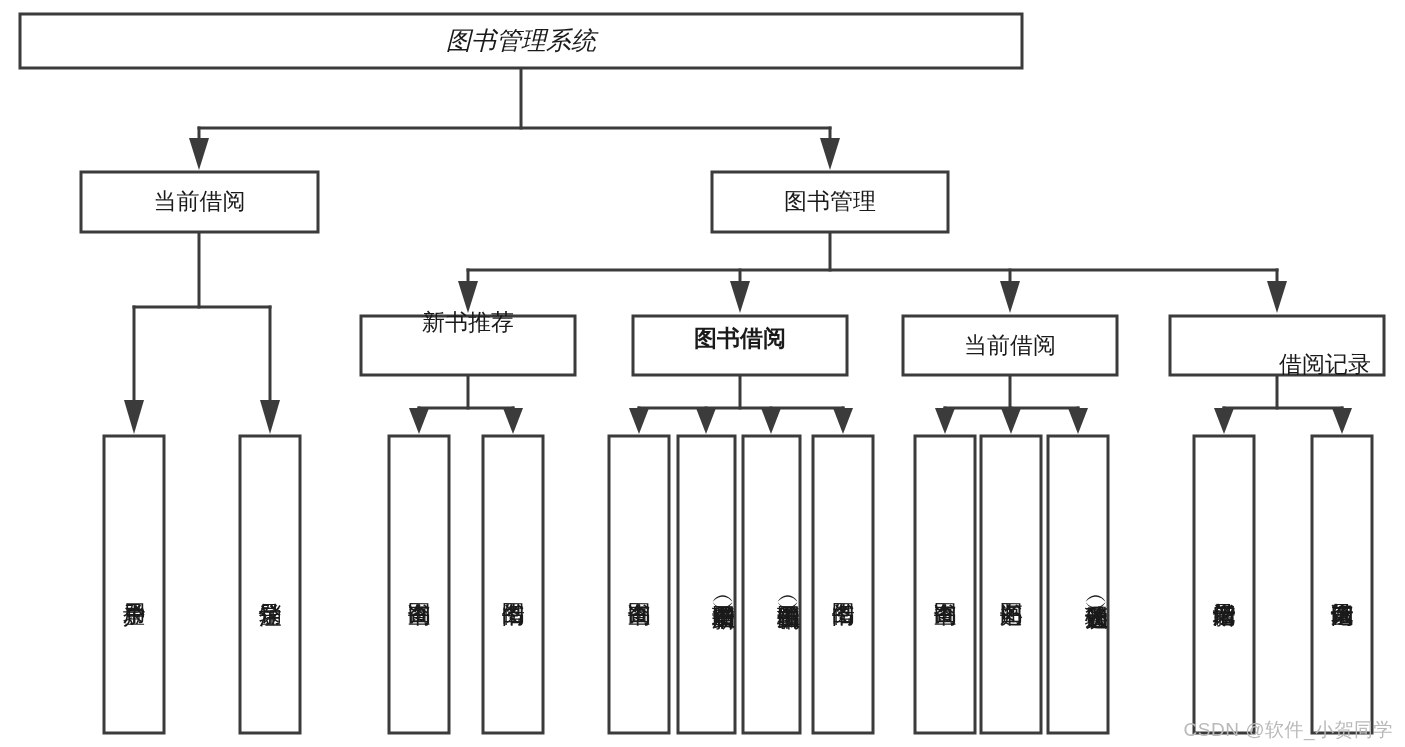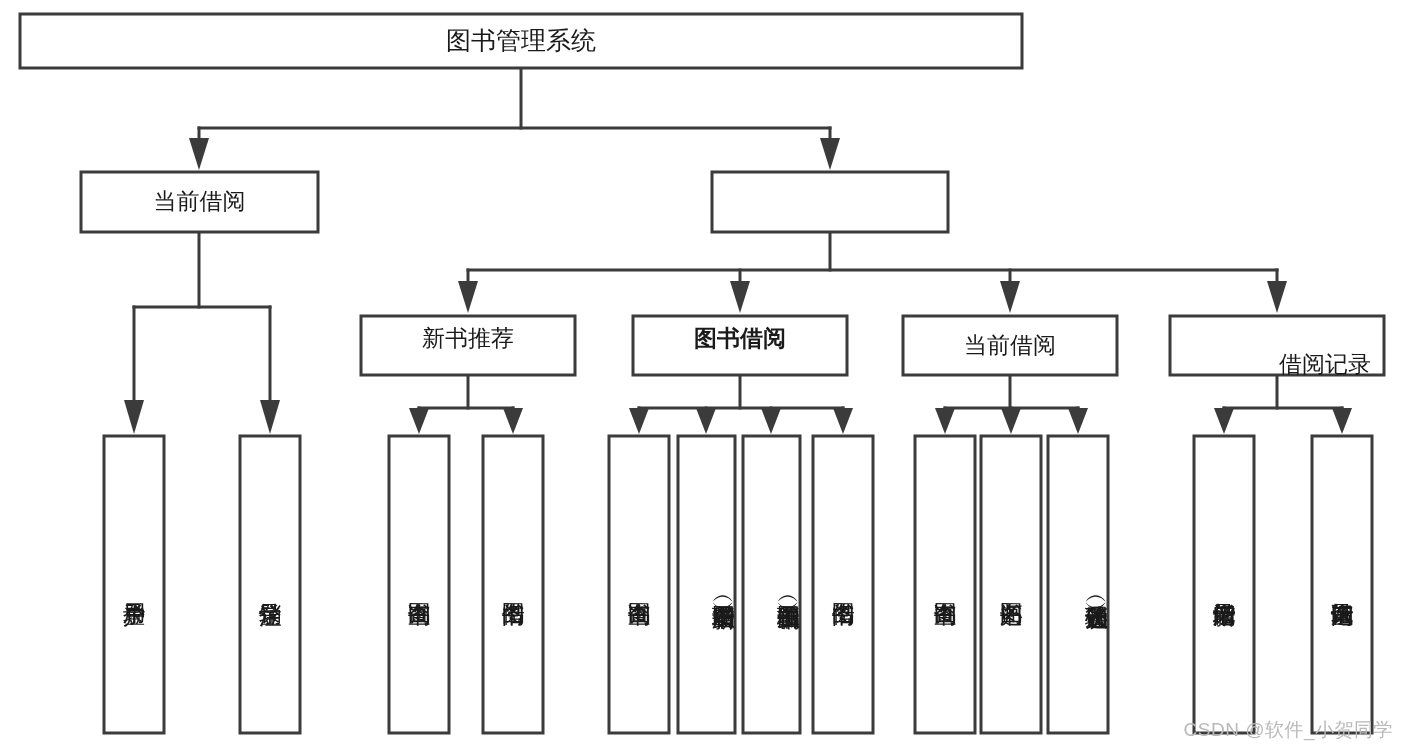--- a/index.html
+++ b/index.html
@@ -64,20 +64,21 @@
     writing-mode: vertical-rl;
     text-orientation: upright;
     white-space: nowrap;
     pointer-events: none;
   }
   .node-label-v.center {
     align-items: center;
   }
   .title-label {
     font-size: 25px;
+    font-style: italic;
   }
   .watermark {
     position: absolute;
     right: 12px;
     bottom: 4px;
     color: #b9b9b9;
     font-size: 19px;
     letter-spacing: 0.5px;
     white-space: nowrap;
     pointer-events: none;
@@ -192,22 +193,23 @@
     <rect class="box-rect" x="981" y="436" width="60" height="297"></rect>
     <rect class="box-rect" x="1048" y="436" width="60" height="297"></rect>
 
     <rect class="box-rect" x="1194" y="436" width="60" height="297"></rect>
     <rect class="box-rect" x="1312" y="436" width="60" height="297"></rect>
   </svg>
 
   <div class="node-label-h title-label" style="left:20px; top:14px; width:1002px; height:54px;">图书管理系统</div>
 
   <div class="node-label-h" style="left:81px; top:172px; width:237px; height:60px;">当前借阅</div>
-
-  <div class="node-label-h" style="left:361px; top:316px; width:214px; height:45px;">新书推荐</div>
+  <div class="node-label-h" style="left:712px; top:172px; width:236px; height:60px;">图书管理</div>
+
+  <div class="node-label-h" style="left:361px; top:300px; width:214px; height:45px;">新书推荐</div>
   <div class="node-label-h" style="left:633px; top:316px; width:214px; height:45px;font-weight:bold;">图书借阅</div>
   <div class="node-label-h" style="left:903px; top:316px; width:214px; height:59px;border-radius:10px;">当前借阅</div>
   <div class="node-label-h" style="left:1170px; top:327px; width:214px; height:75px;padding-left:48px;">借阅记录</div>
 
   <div class="node-label-v center" style="left:104px; top:436px; width:60px; height:297px;">用户登录</div>
   <div class="node-label-v center" style="left:240px; top:436px; width:60px; height:297px;">注销登录</div>
 
   <div class="node-label-v center" style="left:389px; top:436px; width:60px; height:297px;">查询图书</div>
   <div class="node-label-v center" style="left:483px; top:436px; width:60px; height:297px;">借阅图书</div>
 

